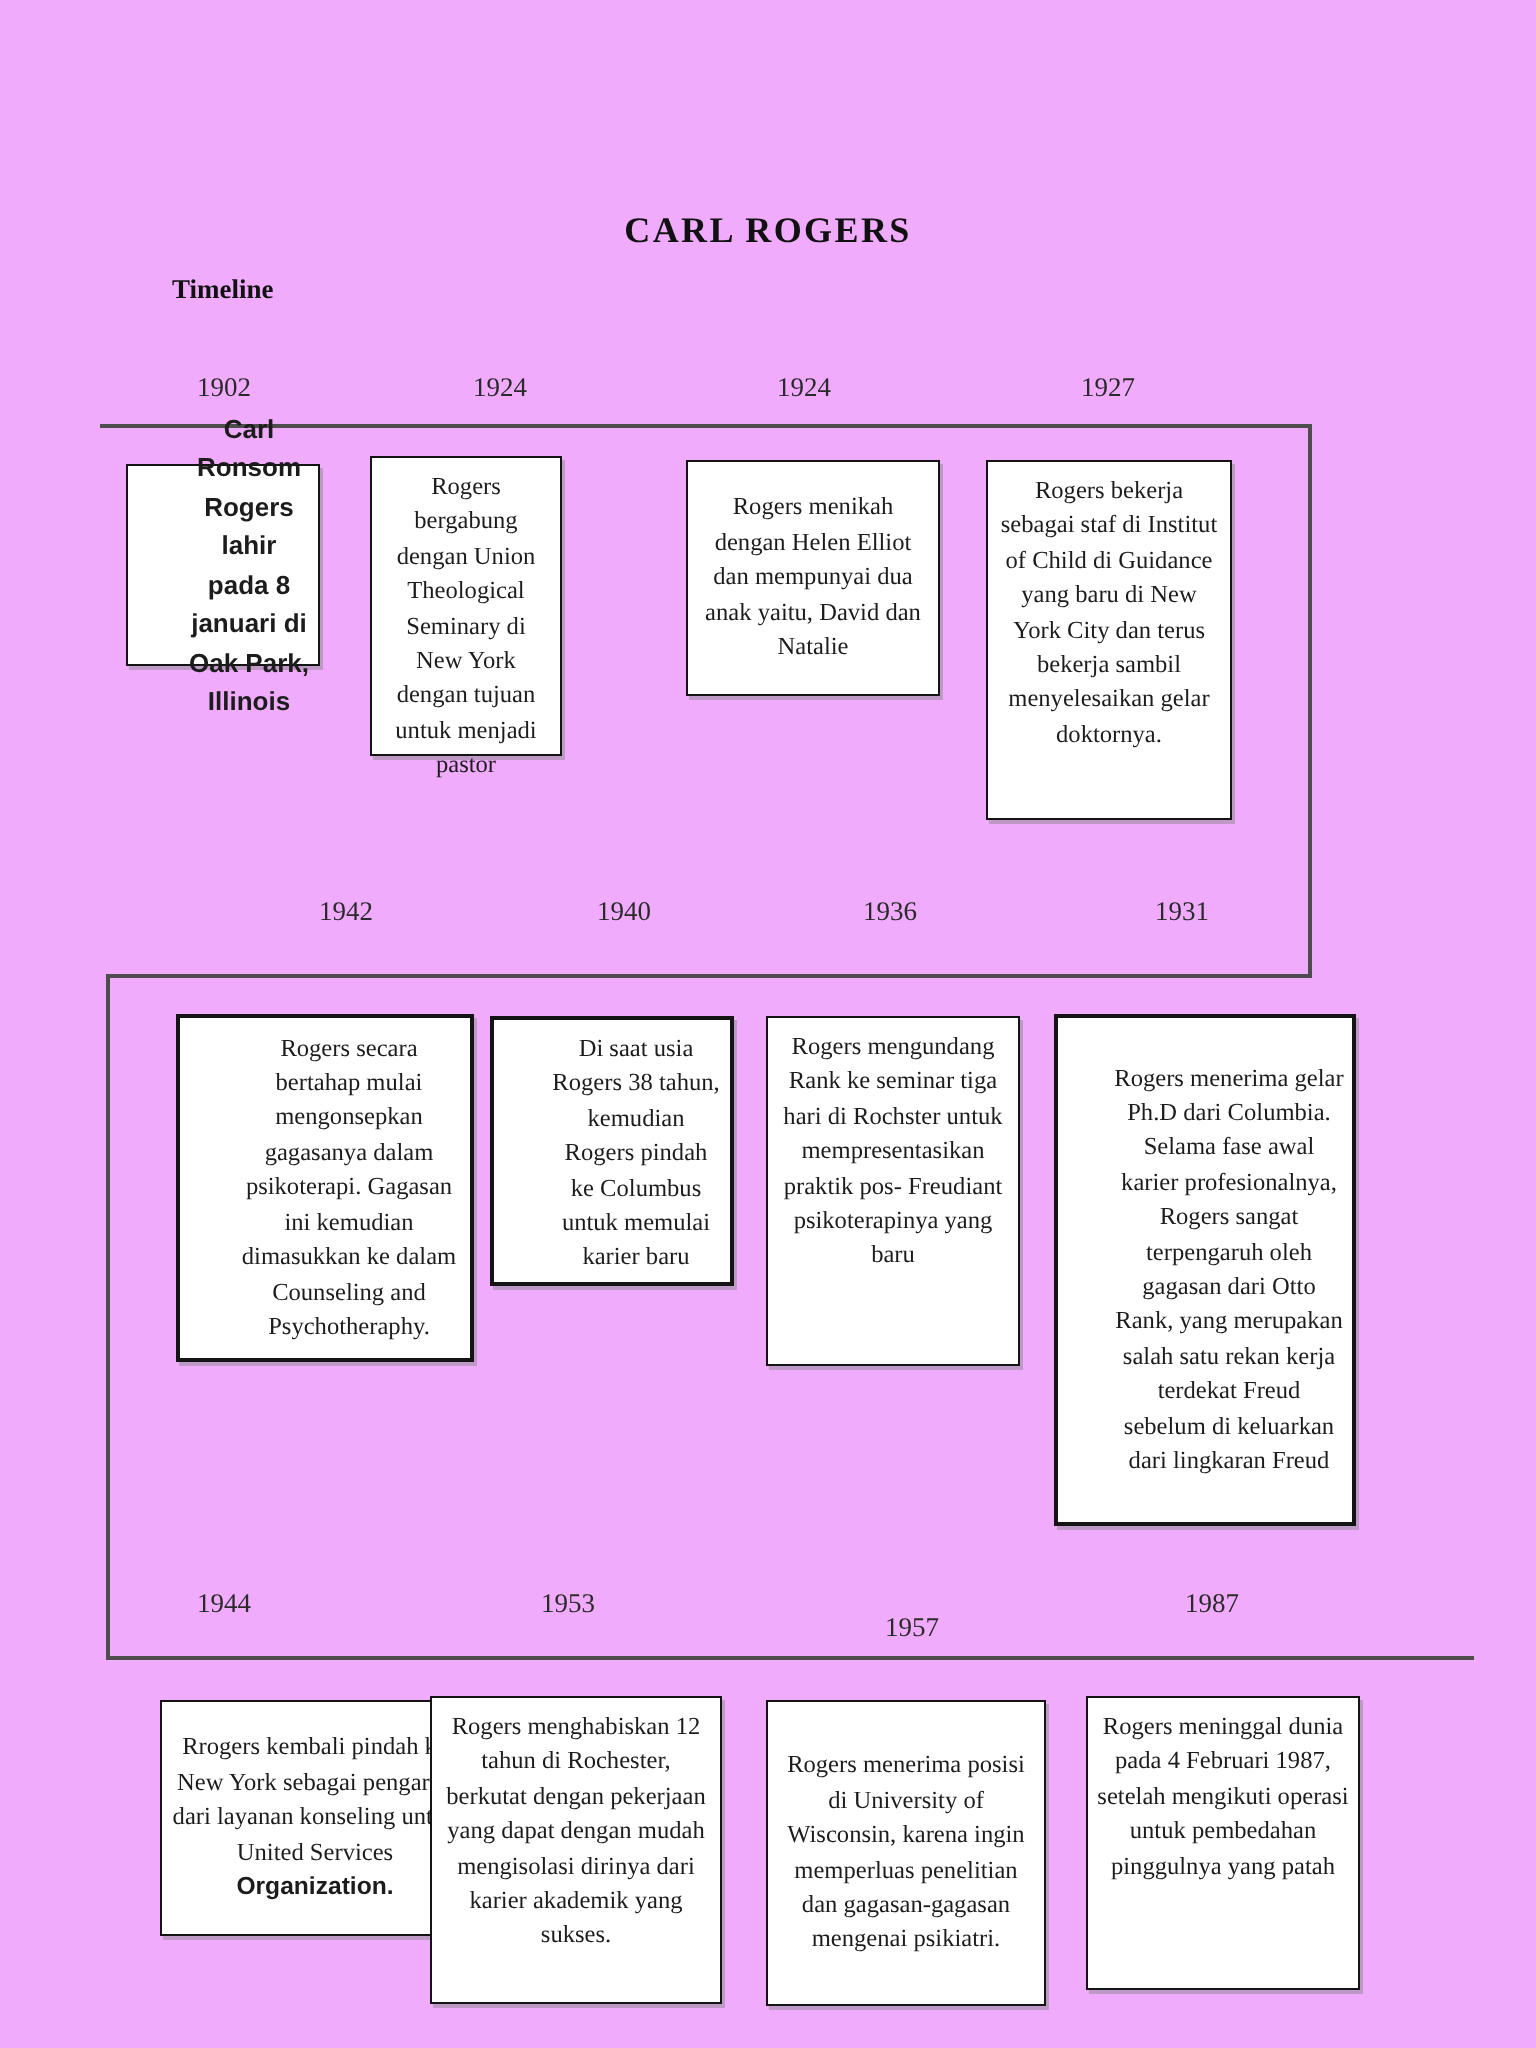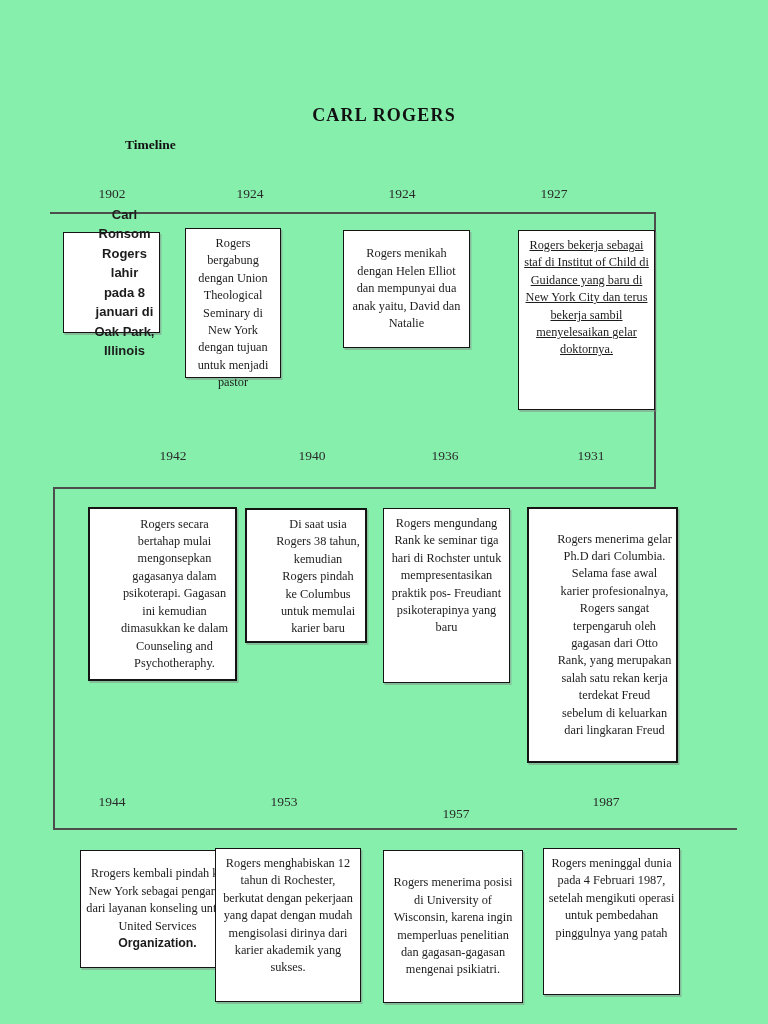--- a/index.html
+++ b/index.html
@@ -1,32 +1,32 @@
 <!DOCTYPE html>
 <html><head>
 <meta charset="utf-8">
 <style>
   html,body{margin:0;padding:0;background:#ffffff;}
   .page{
     position:relative;
     width:768px;height:1024px;
-    background:#86efac;
+    background:#f0abfc;
     overflow:hidden;
     font-family:"Liberation Serif", serif;
     color:#1c1c1c;
   }
   .title{
     position:absolute;left:0;top:105px;width:768px;
     text-align:center;
     font-size:18px;font-weight:bold;letter-spacing:1.2px;
     color:#111;
   }
   .subtitle{
     position:absolute;left:86px;top:137px;
-    font-size:13.5px;font-weight:bold;color:#111;margin-left:39px;
+    font-size:13.5px;font-weight:bold;color:#111;
   }
   .year{
     position:absolute;
     transform:translateX(-50%);
     font-size:13.5px;color:#2a2a2a;
     white-space:nowrap;
   }
   .tl-line{position:absolute;background:#4d4d4d;}
   .event{
     position:absolute;
@@ -81,21 +81,21 @@
 
   <div class="event bold-sans v-center" style="left:63px;top:232px;width:97px;height:101px;">
     <span>Carl Ronsom Rogers lahir pada 8 januari di Oak Park, Illinois</span>
   </div>
   <div class="event" style="left:185px;top:228px;width:96px;height:150px;">
     <span>Rogers bergabung dengan Union Theological Seminary di New York dengan tujuan untuk menjadi pastor</span>
   </div>
   <div class="event v-center" style="left:343px;top:230px;width:127px;height:118px;">
     <span>Rogers menikah dengan Helen Elliot dan mempunyai dua anak yaitu, David dan Natalie</span>
   </div>
-  <div class="event" style="left:518px;top:230px;width:137px;height:180px;text-decoration:underline;">
+  <div class="event" style="left:493px;top:230px;width:123px;height:180px;">
     <span>Rogers bekerja sebagai staf di Institut of Child di Guidance yang baru di New York City dan terus bekerja sambil menyelesaikan gelar doktornya.</span>
   </div>
 
   <div class="event bw2 v-center" style="left:88px;top:507px;width:149px;height:174px;">
     <span>Rogers secara bertahap mulai mengonsepkan gagasanya dalam psikoterapi. Gagasan ini kemudian dimasukkan ke dalam Counseling and Psychotheraphy.</span>
   </div>
   <div class="event bw2" style="left:245px;top:508px;width:122px;height:135px;">
     <span>Di saat usia Rogers 38 tahun, kemudian Rogers pindah ke Columbus untuk memulai karier baru</span>
   </div>
   <div class="event" style="left:383px;top:508px;width:127px;height:175px;">

